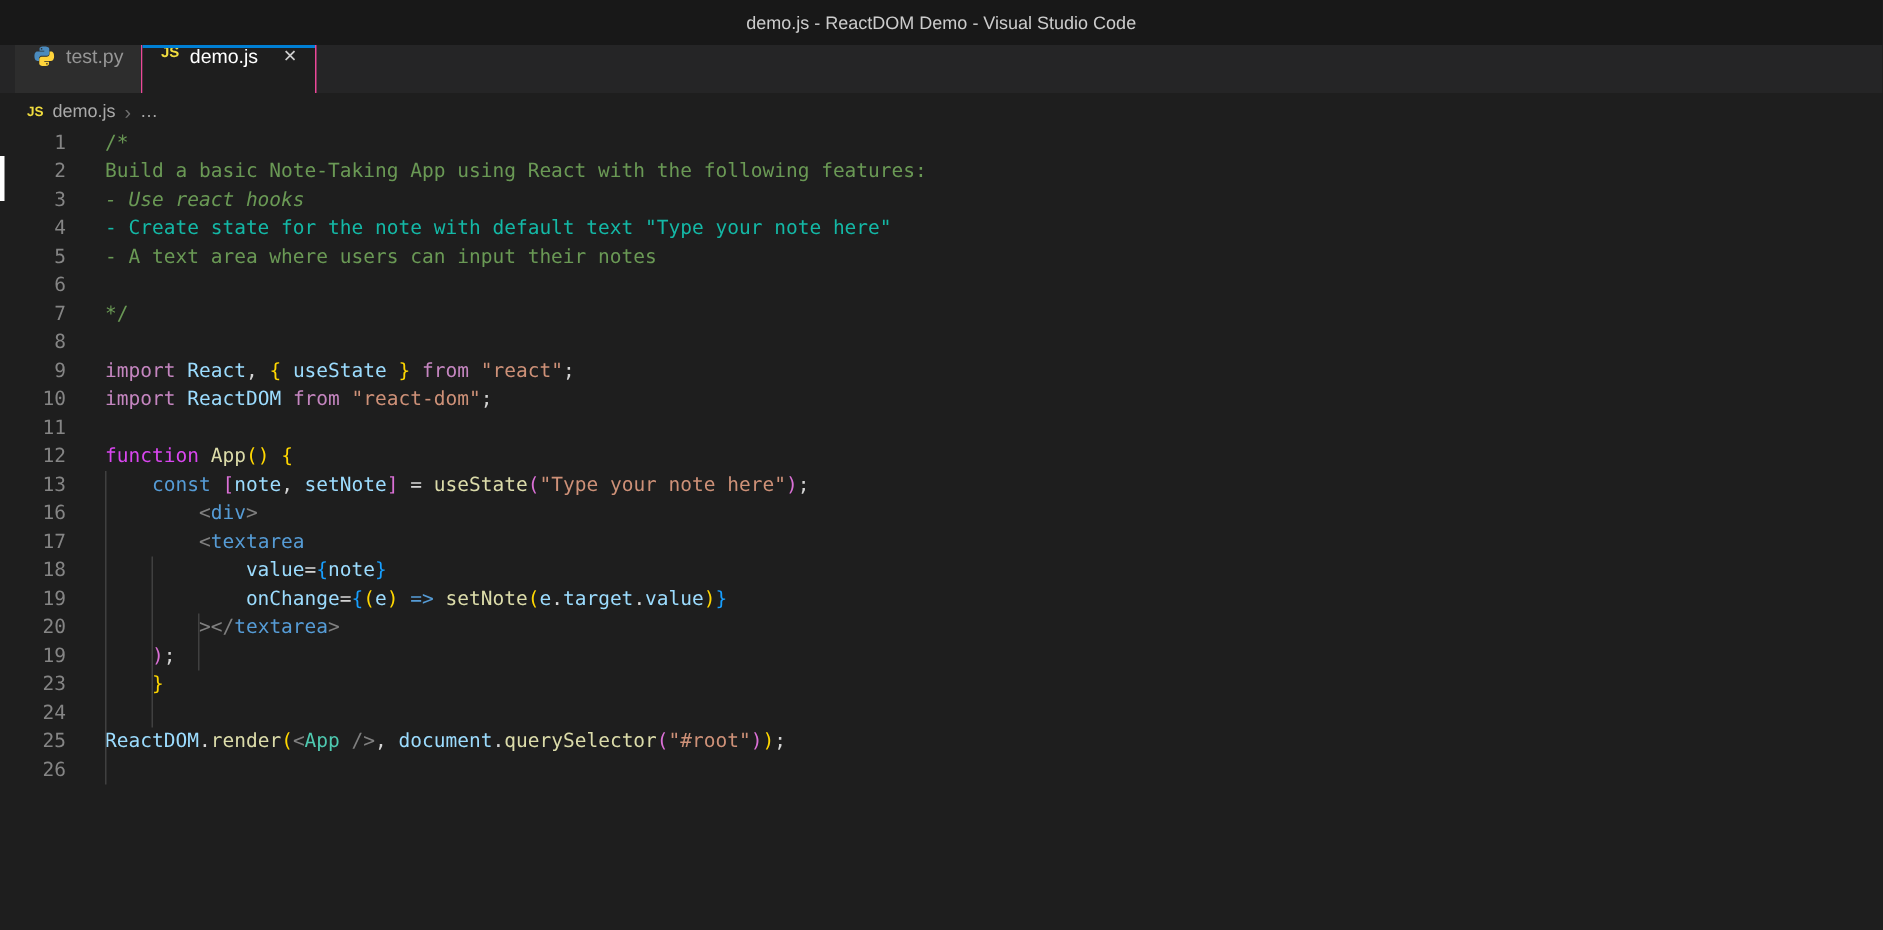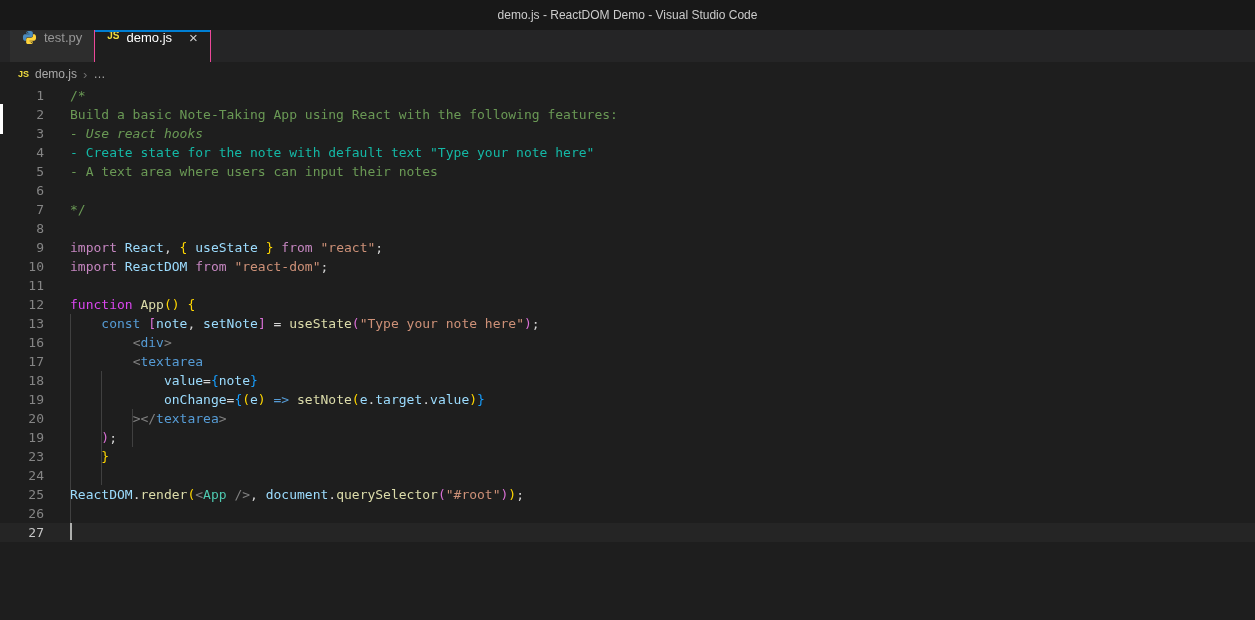--- a/index.html
+++ b/index.html
@@ -211,21 +211,16 @@
         <span class="lc"></span>
       </div>
       <div class="row">
         <span class="ln">25</span>
         <span class="lc"><span style="color: rgb(156, 220, 254);">ReactDOM</span><span style="color: rgb(212, 212, 212);">.</span><span style="color: rgb(220, 220, 170);">render</span><span style="color: rgb(255, 215, 0);">(</span><span style="color: rgb(128, 128, 128);">&lt;</span><span style="color: rgb(78, 201, 176);">App</span><span style="color: rgb(212, 212, 212);"> </span><span style="color: rgb(128, 128, 128);">/&gt;</span><span style="color: rgb(212, 212, 212);">, </span><span style="color: rgb(156, 220, 254);">document</span><span style="color: rgb(212, 212, 212);">.</span><span style="color: rgb(220, 220, 170);">querySelector</span><span style="color: rgb(218, 112, 214);">(</span><span style="color: rgb(206, 145, 120);">"#root"</span><span style="color: rgb(218, 112, 214);">)</span><span style="color: rgb(255, 215, 0);">)</span><span style="color: rgb(212, 212, 212);">;</span></span>
       </div>
       <div class="row">
         <span class="ln">26</span>
         <span class="lc"></span>
       </div>
-      <div class="row active-line">
-        <span class="ln">27</span>
-        <span class="cursor"></span>
-        <span class="lc"></span>
-      </div>
     </div>
 </div>
 
 <div class="left-indicator"></div>
 
 </body></html>

